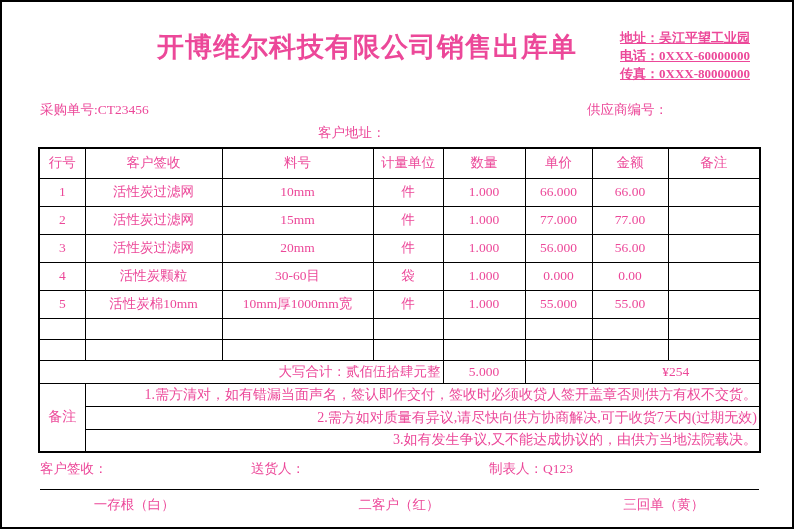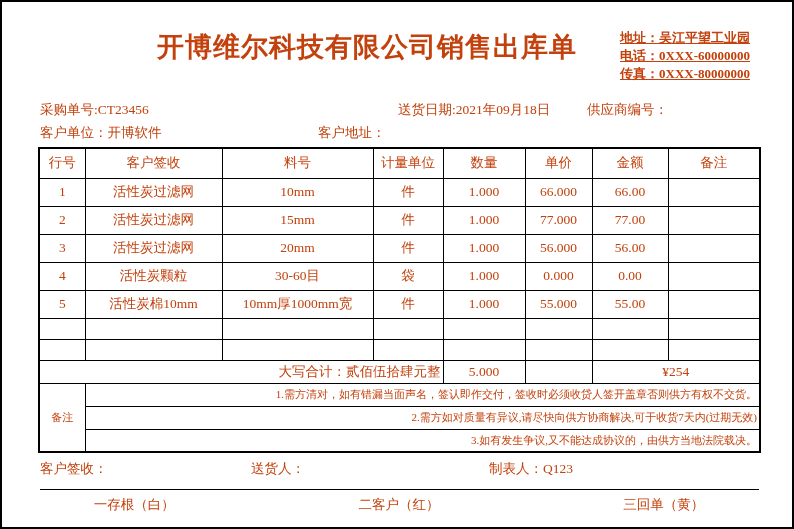--- a/index.html
+++ b/index.html
@@ -1,20 +1,20 @@
 <!DOCTYPE html>
 <html><head>
 <meta charset="utf-8">
 <style>
   * { margin:0; padding:0; box-sizing:border-box; }
   html,body { background:#888; }
   body { font-family:"Liberation Serif","DejaVu Serif",serif; }
   #doc {
     position:relative; width:794px; height:529px;
-    background:#ffffff; color:#c2410c; border:2px solid #000;
+    background:#ffffff; color:#ec4899; border:2px solid #000;
     overflow:hidden; font-size:13.5px;
   }
   
   #title {
     position:absolute; top:27px; left:0; width:730px;
     text-align:center; font-size:27px; font-weight:bold; letter-spacing:1px;
   }
   
   #contact {
     position:absolute; top:27px; left:618px; width:205px;
@@ -34,21 +34,21 @@
   #main-table th, #main-table td {
     border:1px solid #000; text-align:center; vertical-align:middle;
     font-weight:normal; font-size:13.5px; overflow:hidden; white-space:nowrap;
     padding:0 2px;
   }
   #main-table thead th { height:30px; }
   #main-table tbody td { height:28px; }
   #main-table tr.empty-row td { height:21px; }
   #main-table tr.total-row td { height:23px; }
   #main-table td.left { text-align:right; padding-left:4px; }
-  #main-table tr.remark-row td { height:23px; font-size:11px; }
+  #main-table tr.remark-row td { height:23px; font-size:14px; }
   
   .sig-row { position:absolute; top:458px; left:0; width:794px; height:18px; }
   #divider {
     position:absolute; top:487px; left:38px; width:719px;
     border-top:1px solid #000; height:0;
   }
   #copies {
     position:absolute; top:494px; left:0; width:794px;
     display:flex; justify-content:space-around; font-size:13.5px;
   }
@@ -62,26 +62,24 @@
   <div id="title">开博维尔科技有限公司销售出库单</div>
 
   <div id="contact">
     <div><span>地址：</span><span>吴江平望工业园</span></div>
     <div><span>电话：</span><span>0XXX-60000000</span></div>
     <div><span>传真：</span><span>0XXX-80000000</span></div>
   </div>
 
   <div id="info-row-1" class="info-row">
     <span class="info-item" style="left:38px"><span>采购单号:</span><span>CT23456</span></span>
-    <span class="info-item" style="left:396px"><span>送货日期:</span><span>2021年09月18日</span></span>
     <span class="info-item" style="left:585px"><span>供应商编号：</span><span></span></span>
   </div>
 
   <div id="info-row-2" class="info-row">
-    <span class="info-item" style="left:38px"><span>客户单位：</span><span>开博软件</span></span>
     <span class="info-item" style="left:316px"><span>客户地址：</span><span></span></span>
   </div>
 
   <table id="main-table">
     <colgroup>
       <col style="width:46px">
         <col style="width:137px">
         <col style="width:151px">
         <col style="width:70px">
       <col style="width:82px">

